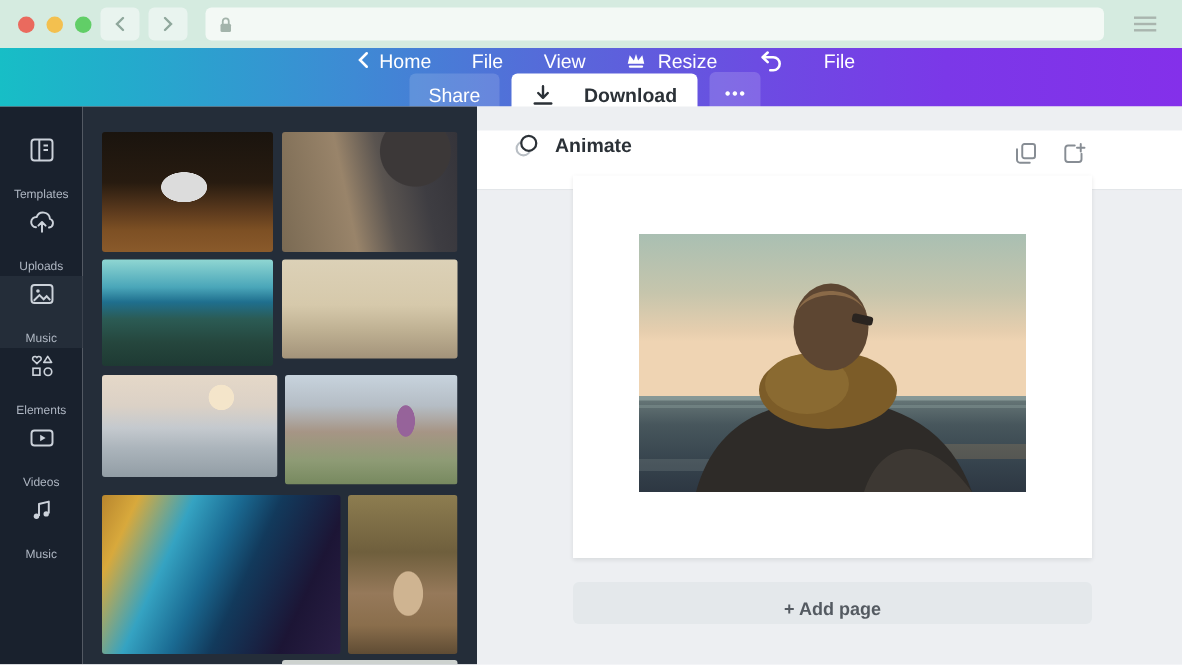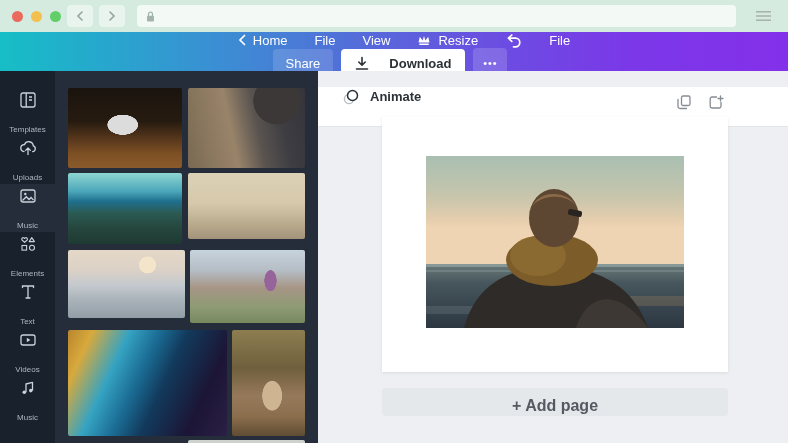--- a/index.html
+++ b/index.html
@@ -43,21 +43,21 @@
     clip-path:polygon(0 0,55% 9%,100% 21%,100% 79%,55% 91%,0 100%);
     display:flex; align-items:center; justify-content:center; color:#aeb6c0; font-size:11px; }
 
   
   .main { position:absolute; left:318px; top:71px; width:470px; height:372px; background:#edeff2; }
   .animate-bar { position:absolute; left:0; top:16px; width:470px; height:40px; background:#fff; border-bottom:1px solid #e3e6e9; display:flex; align-items:flex-start; gap:9px; padding-left:24px; }
   .animate-lbl { font-size:13px; font-weight:bold; color:#2b3137; }
   .page-tools { position:absolute; top:24px; right:64px; display:flex; gap:18px; }
   .page { position:absolute; left:64px; top:46px; width:346px; height:255px; background:#fff; box-shadow:0 1px 3px rgba(14,19,24,.09); }
   .page-photo { position:absolute; left:44px; top:39px; width:258px; height:172px; }
-  .addpage { position:absolute; left:64px; top:317px; width:346px; height:28px; background:#e4e8eb; border-radius:4px; border:none; font-size:16px; font-weight:bold; color:#545a61; text-align:center; padding-top:7px; }
+  .addpage { position:absolute; left:64px; top:317px; width:346px; height:28px; background:#e4e8eb; border-radius:4px; border:none; font-size:12px; font-weight:bold; color:#545a61; text-align:center; padding-top:7px; }
 
   svg { display:block; }
 </style>
 </head>
 <body>
 
 <div id="app">
 
   <div class="chrome">
     <div class="lights">
@@ -159,26 +159,20 @@
       <span class="lbl">Music</span>
     </div>
     <div class="sb-item">
       <svg width="20" height="20" viewBox="0 0 20 20">
         <path d="M6.6 8.4 L4.6 6.5 a1.5 1.5 0 1 1 2-2 a1.5 1.5 0 1 1 2 2 Z" stroke="#ccd2da" stroke-width="1.1" fill="none" stroke-linejoin="round"></path>
         <path d="M13.8 3.6 L16.4 7.6 H11.2 Z" stroke="#ccd2da" stroke-width="1.1" fill="none" stroke-linejoin="round"></path>
         <rect x="4" y="11.5" width="4.6" height="4.6" stroke="#ccd2da" stroke-width="1.1" fill="none"></rect>
         <circle cx="14" cy="13.8" r="2.5" stroke="#ccd2da" stroke-width="1.1" fill="none"></circle>
       </svg>
       <span class="lbl">Elements</span>
-    </div>
-    <div class="sb-item">
-      <svg width="20" height="20" viewBox="0 0 20 20">
-        <path d="M4.5 5.5 V4 H15.5 V5.5 M10 4 V16 M8 16 H12" stroke="#ccd2da" stroke-width="1.3" fill="none" stroke-linecap="round"></path>
-      </svg>
-      <span class="lbl">Text</span>
     </div>
     <div class="sb-item">
       <svg width="20" height="20" viewBox="0 0 20 20">
         <rect x="3" y="5" width="14" height="10" rx="2" stroke="#ccd2da" stroke-width="1.3" fill="none"></rect>
         <path d="M8.8 7.8 L12.4 10 L8.8 12.2 Z" fill="#ccd2da"></path>
       </svg>
       <span class="lbl">Videos</span>
     </div>
     <div class="sb-item">
       <svg width="20" height="20" viewBox="0 0 20 20">

